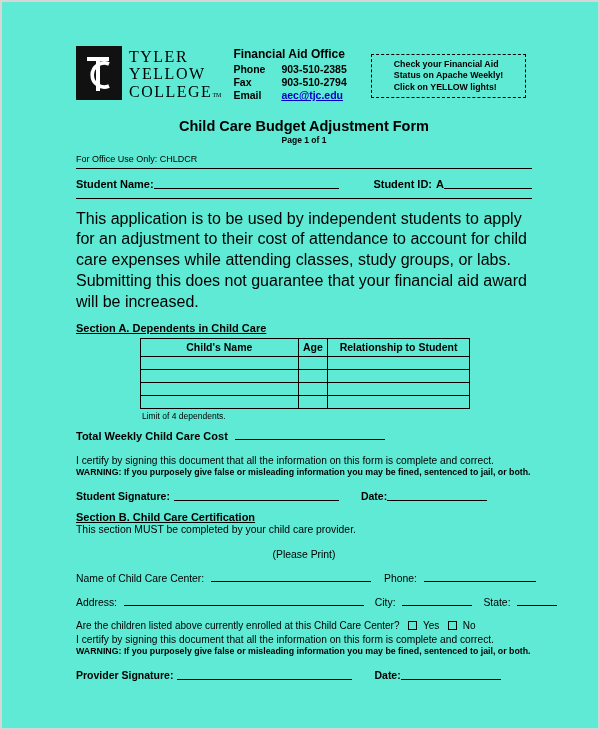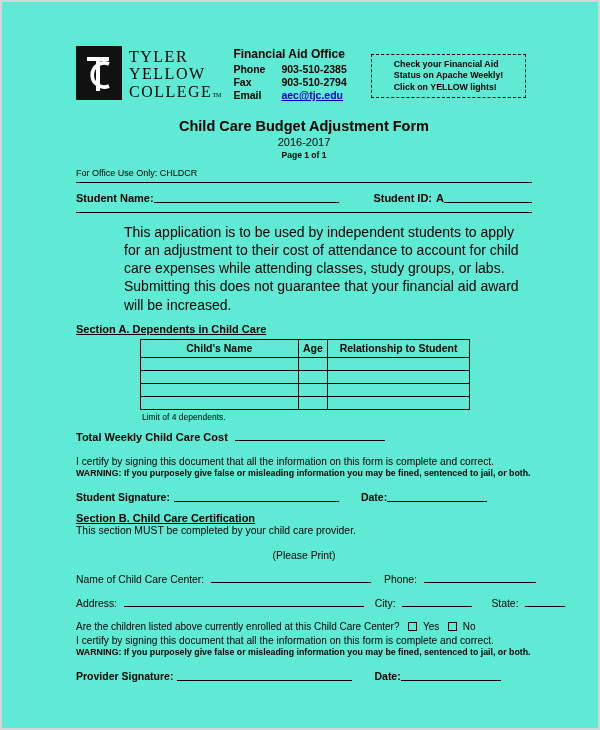--- a/index.html
+++ b/index.html
@@ -50,21 +50,21 @@
   .title-page { font-size:8.5px; font-weight:bold; }
   .office-use { font-size:9px; margin-top:8px; }
 
   .rule { border-top:1.4px solid #000; margin-top:4px; }
 
   
   .student-row { display:flex; margin-top:9px; margin-bottom:8px; font-weight:bold; font-size:11px; }
   .fill { display:inline-block; border-bottom:1.4px solid #000; height:11px; vertical-align:baseline; }
   .student-row .right { margin-left:auto; }
 
-  .para { margin-top:10px; font-size:14px; line-height:1.3;margin-left:48px; }
+  .para { margin-top:10px; font-size:16px; line-height:1.3; }
   .instr { margin-top:9px; font-size:10.4px; line-height:1.3; }
   .instr-label { font-weight:bold; text-decoration:underline; }
 
   .sec-head { font-weight:bold; text-decoration:underline; font-size:11px; margin-top:9px; }
 
   table.dep {
     border-collapse:collapse; margin-top:4px; margin-left:64px;
     width:330px; table-layout:fixed;
   }
   table.dep th, table.dep td { border:1.2px solid #000; padding:0; }
@@ -142,21 +142,20 @@
         <rect x="2" y="46" width="5" height="7" fill="#1b1b1b"></rect>
         <rect x="29" y="46" width="5" height="7" fill="#1b1b1b"></rect>
         <circle cx="18" cy="12" r="7" fill="#d93025"></circle>
         <circle cx="18" cy="30" r="7" fill="#f5c400"></circle>
         <circle cx="18" cy="48" r="7" fill="#2e9e33"></circle>
       </svg>
     </div>
 
     <div class="title-block">
       <div class="title-main">Child Care Budget Adjustment Form</div>
-      <div class="title-year">2016-2017</div>
       <div class="title-page">Page 1 of 1</div>
     </div>
 
     <div class="office-use">For Office Use Only: CHLDCR</div>
 
     <div class="rule"></div>
 
     <div class="student-row">
       <span>Student Name:</span>
       <span class="fill" style="width:185px"></span>
@@ -230,21 +229,21 @@
       <span class="fill" style="width:160px; margin-left:4px"></span>
       <span style="margin-left:10px">Phone:</span>
       <span class="fill" style="width:112px; margin-left:4px"></span>
     </div>
 
     <div class="field-row">
       <span>Address:</span>
       <span class="fill" style="width:240px; margin-left:4px"></span>
       <span style="margin-left:8px">City:</span>
       <span class="fill" style="width:70px; margin-left:4px"></span>
-      <span style="margin-left:16px">State:</span>
+      <span style="margin-left:8px">State:</span>
       <span class="fill" style="width:40px; margin-left:4px"></span>
     </div>
 
     <div class="question-row">
       <span>Are the children listed above currently enrolled at this Child Care Center?</span>
       <span class="chk"></span>
       <span>Yes</span>
       <span class="chk"></span>
       <span>No</span>
     </div>

